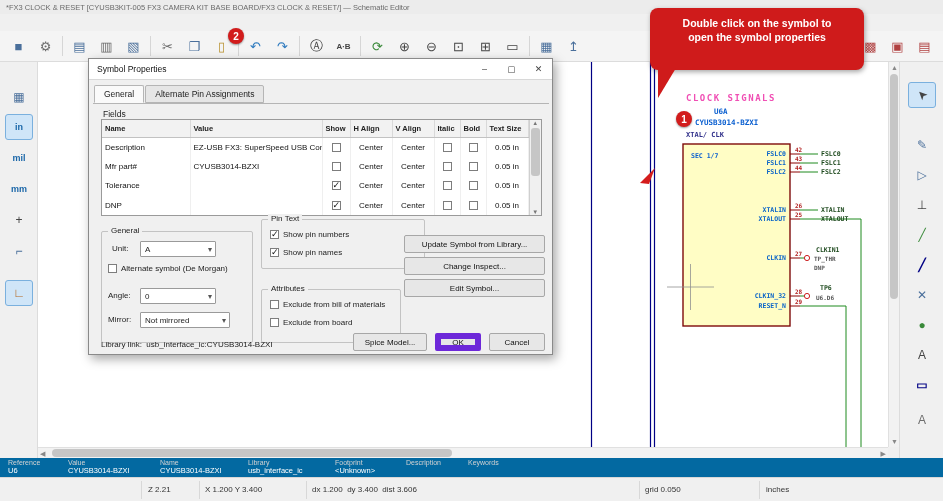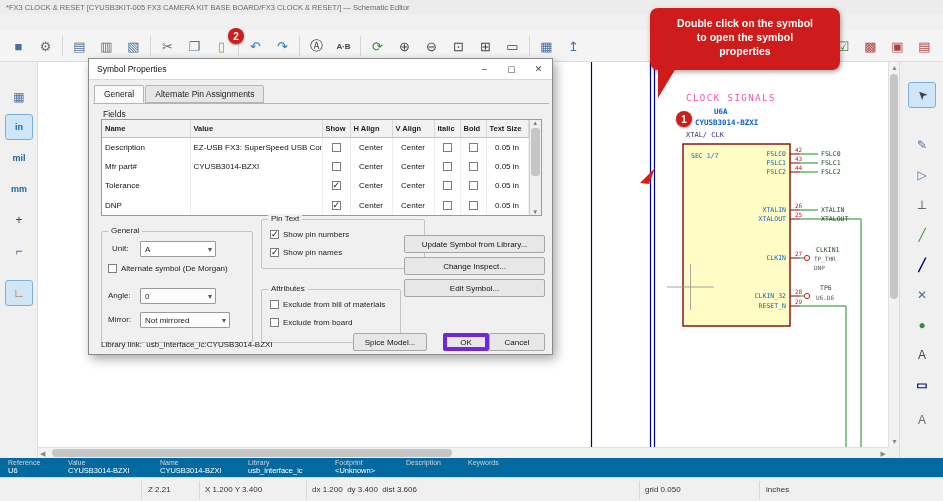--- a/index.html
+++ b/index.html
@@ -32,21 +32,21 @@
   .canvas { position:absolute; left:38px; top:62px; width:850px; height:385px; background:#fff;
             background-image:radial-gradient(circle, #e6e6e6 0.6px, transparent 0.7px); background-size:16px 16px; }
   .vscroll { position:absolute; left:888px; top:62px; width:11px; height:385px; background:#f2f2f2; border-left:1px solid #e0e0e0; }
   .vscroll .thumb { position:absolute; left:1px; top:12px; width:8px; height:225px; background:#c6c6c6; border-radius:4px; }
   .hscroll { position:absolute; left:38px; top:447px; width:850px; height:11px; background:#f2f2f2; border-top:1px solid #e0e0e0; }
   .hscroll .thumb { position:absolute; left:14px; top:1px; width:400px; height:8px; background:#c6c6c6; border-radius:4px; }
   .scroll-arrow { position:absolute; font-size:7px; color:#888; }
 
   
   .sch-layer { position:absolute; left:0; top:0; width:943px; height:501px; z-index:5; pointer-events:none; font-family:"DejaVu Sans Mono", monospace; }
-  .sch-layer div { position:absolute; white-space:nowrap; }
+  .sch-layer div { position:absolute; white-space:nowrap;font-weight:bold; }
   .sch-title { left:686px; top:93px; color:#f04fb4; font-size:9px; letter-spacing:1.5px; }
   .sch-ref { left:714px; top:107px; color:#0a5fd0; font-weight:bold; font-size:7.5px; }
   .sch-val { left:695px; top:118px; color:#0a5fd0; font-weight:bold; font-size:7.5px; }
   .sch-sheetnote { left:686px; top:131px; color:#30308a; font-size:7px; }
   .sch-unit { left:691px; top:152px; color:#0a5fd0; font-size:6.5px; }
   .pin-name { left:716px; width:70px; text-align:right; font-size:6.5px; color:#0a64c8; }
   .pin-num { left:791px; width:15px; text-align:center; font-size:6px; color:#b22222; }
   .net-label { left:821px; font-size:6.5px; color:#1e4a1e; }
   .note-label { font-size:6px; color:#555; }
 
@@ -69,25 +69,25 @@
   .tscroll .tthumb { width:9px; height:48px; background:#c6c6c6; margin-top:2px; border-radius:3px; }
   .cb { display:inline-block; width:9px; height:9px; border:1px solid #7d7d7d; background:#fff; position:relative; vertical-align:middle; }
   .cb.checked::after { content:"✓"; position:absolute; left:0px; top:-2px; font-size:9px; color:#111; }
   .group { position:absolute; border:1px solid #c3c3c3; border-radius:2px; }
   .legend { position:absolute; top:-6px; left:6px; background:#f0f0f0; padding:0 3px; font-size:8px; color:#222; }
   .glabel { position:absolute; font-size:8px; color:#222; }
   .dd { position:absolute; height:16px; background:#fff; border:1px solid #9a9a9a; font-size:8px; display:flex; align-items:center; padding-left:4px; border-radius:1px; }
   .dd::after { content:"▾"; margin-left:auto; padding:0 3px; color:#555; }
   .cbrow { position:absolute; display:flex; align-items:center; gap:4px; font-size:8px; color:#222; white-space:nowrap; }
   .btn { position:absolute; background:#e7e7e7; border:1px solid #a7a7a7; border-radius:2px; font-size:8px; display:flex; align-items:center; justify-content:center; font-family:inherit; color:#111; }
-  .btn.primary { border:4px solid #6d28d9;margin-left:8px; }
+  .btn.primary { border:6px solid #6d28d9; }
   .liblink { position:absolute; left:12px; top:281px; font-size:8px; color:#222; }
 
   
-  .callout { position:absolute; left:650px; top:8px; width:190px; min-height:62px; background:#cf1b1b; border-radius:8px; color:#fff; font-size:10.5px; font-weight:bold; text-align:center; padding:8px 21px; line-height:1.35; z-index:35; box-shadow:1px 2px 5px rgba(0,0,0,.35); }
+  .callout { position:absolute; left:650px; top:8px; width:214px; min-height:62px; background:#cf1b1b; border-radius:8px; color:#fff; font-size:10.5px; font-weight:bold; text-align:center; padding:8px 21px; line-height:1.35; z-index:35; box-shadow:1px 2px 5px rgba(0,0,0,.35); }
   .callout-tail { position:absolute; left:8px; top:60px; width:0; height:0; border-top:30px solid #cf1b1b; border-right:18px solid transparent; }
   .badge { position:absolute; width:16px; height:16px; border-radius:50%; background:#d21c1c; color:#fff; font-size:10px; font-weight:bold; display:flex; align-items:center; justify-content:center; z-index:40; box-shadow:0 1px 2px rgba(0,0,0,.4); }
 
   
   .infobar { position:absolute; left:0; top:458px; width:100%; height:24px; background:#0369a1; }
   .infobar .col { position:absolute; top:0; }
   .infobar .lab { display:block; font-size:7px; color:#d2d2d2; margin-top:1px; }
   .infobar .val { display:block; font-size:7.5px; color:#fff; }
   .statusbar { position:absolute; left:0; top:477px; width:100%; height:24px; background:#f0f0f0; border-top:1px solid #d8d8d8; font-size:8px; color:#333; }
   .statusbar span { position:absolute; top:7px; white-space:pre; }

